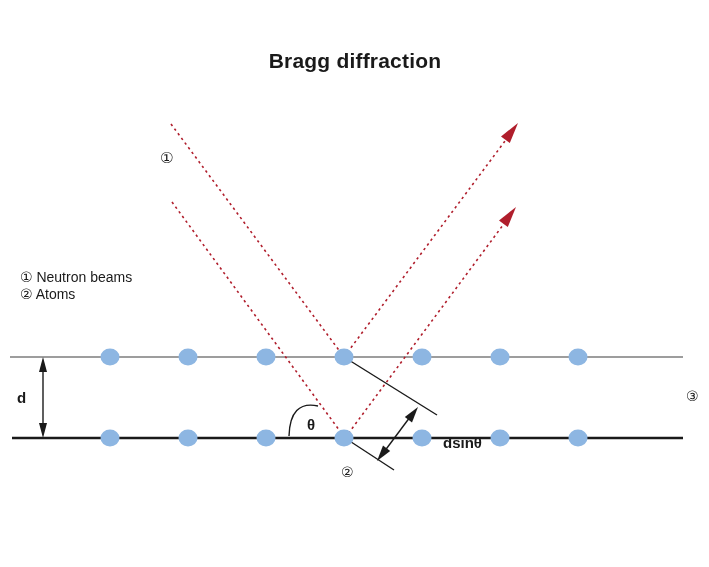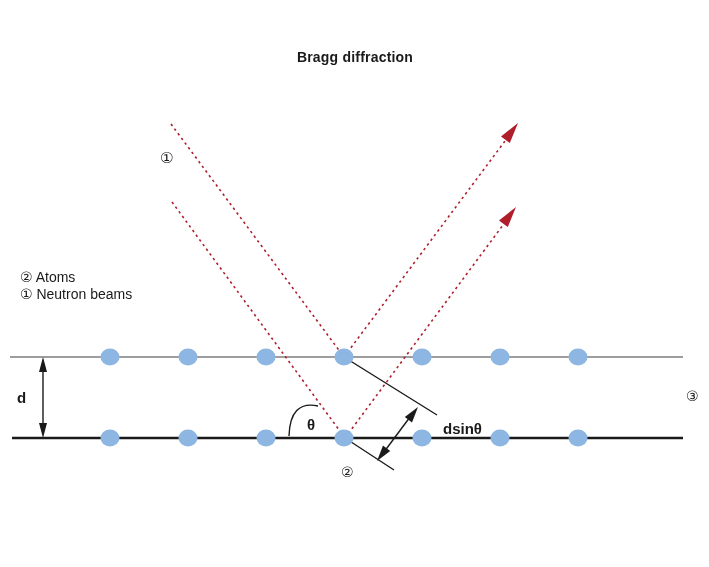--- a/index.html
+++ b/index.html
@@ -14,21 +14,21 @@
   #diagram-svg { position: absolute; left: 0; top: 0; }
   .label {
     position: absolute;
     color: #1a1a1a;
     line-height: 1;
     white-space: nowrap;
   }
   .title {
     left: 180px; top: 50px; width: 350px;
     text-align: center;
-    font-size: 14px;
+    font-size: 21px;
     font-weight: 600;
     letter-spacing: 0.2px;
   }
   .legend {
     left: 20px; top: 269px;
     font-size: 14px;
     line-height: 17px;
   }
   .marker { font-size: 14px; }
   .math { font-size: 15px; font-weight: 600; }
@@ -84,28 +84,28 @@
         <ellipse cx="344" cy="438" rx="9.5" ry="8.5" fill="#8db6e2"></ellipse>
         <ellipse cx="422" cy="438" rx="9.5" ry="8.5" fill="#8db6e2"></ellipse>
         <ellipse cx="500" cy="438" rx="9.5" ry="8.5" fill="#8db6e2"></ellipse>
         <ellipse cx="578" cy="438" rx="9.5" ry="8.5" fill="#8db6e2"></ellipse>
       </g>
   </svg>
 
   <div class="label title">Bragg diffraction</div>
 
   <div class="label legend">
+    <div>① Neutron beams</div>
     <div>② Atoms</div>
-    <div>① Neutron beams</div>
   </div>
 
   <div class="label marker" style="left:160px; top:150px; font-size:15px;">①</div>
 
   <div class="label marker" style="left:341px; top:465px;">②</div>
 
   <div class="label marker" style="left:686px; top:389px;">③</div>
 
   <div class="label math" style="left:17px; top:390px;">d</div>
 
   <div class="label math" style="left:307px; top:417px;">θ</div>
 
-  <div class="label math" style="left:443px; top:421px;">dsinθ</div>
+  <div class="label math" style="left:443px; top:435px;">dsinθ</div>
 </div>
 
 </body></html>

